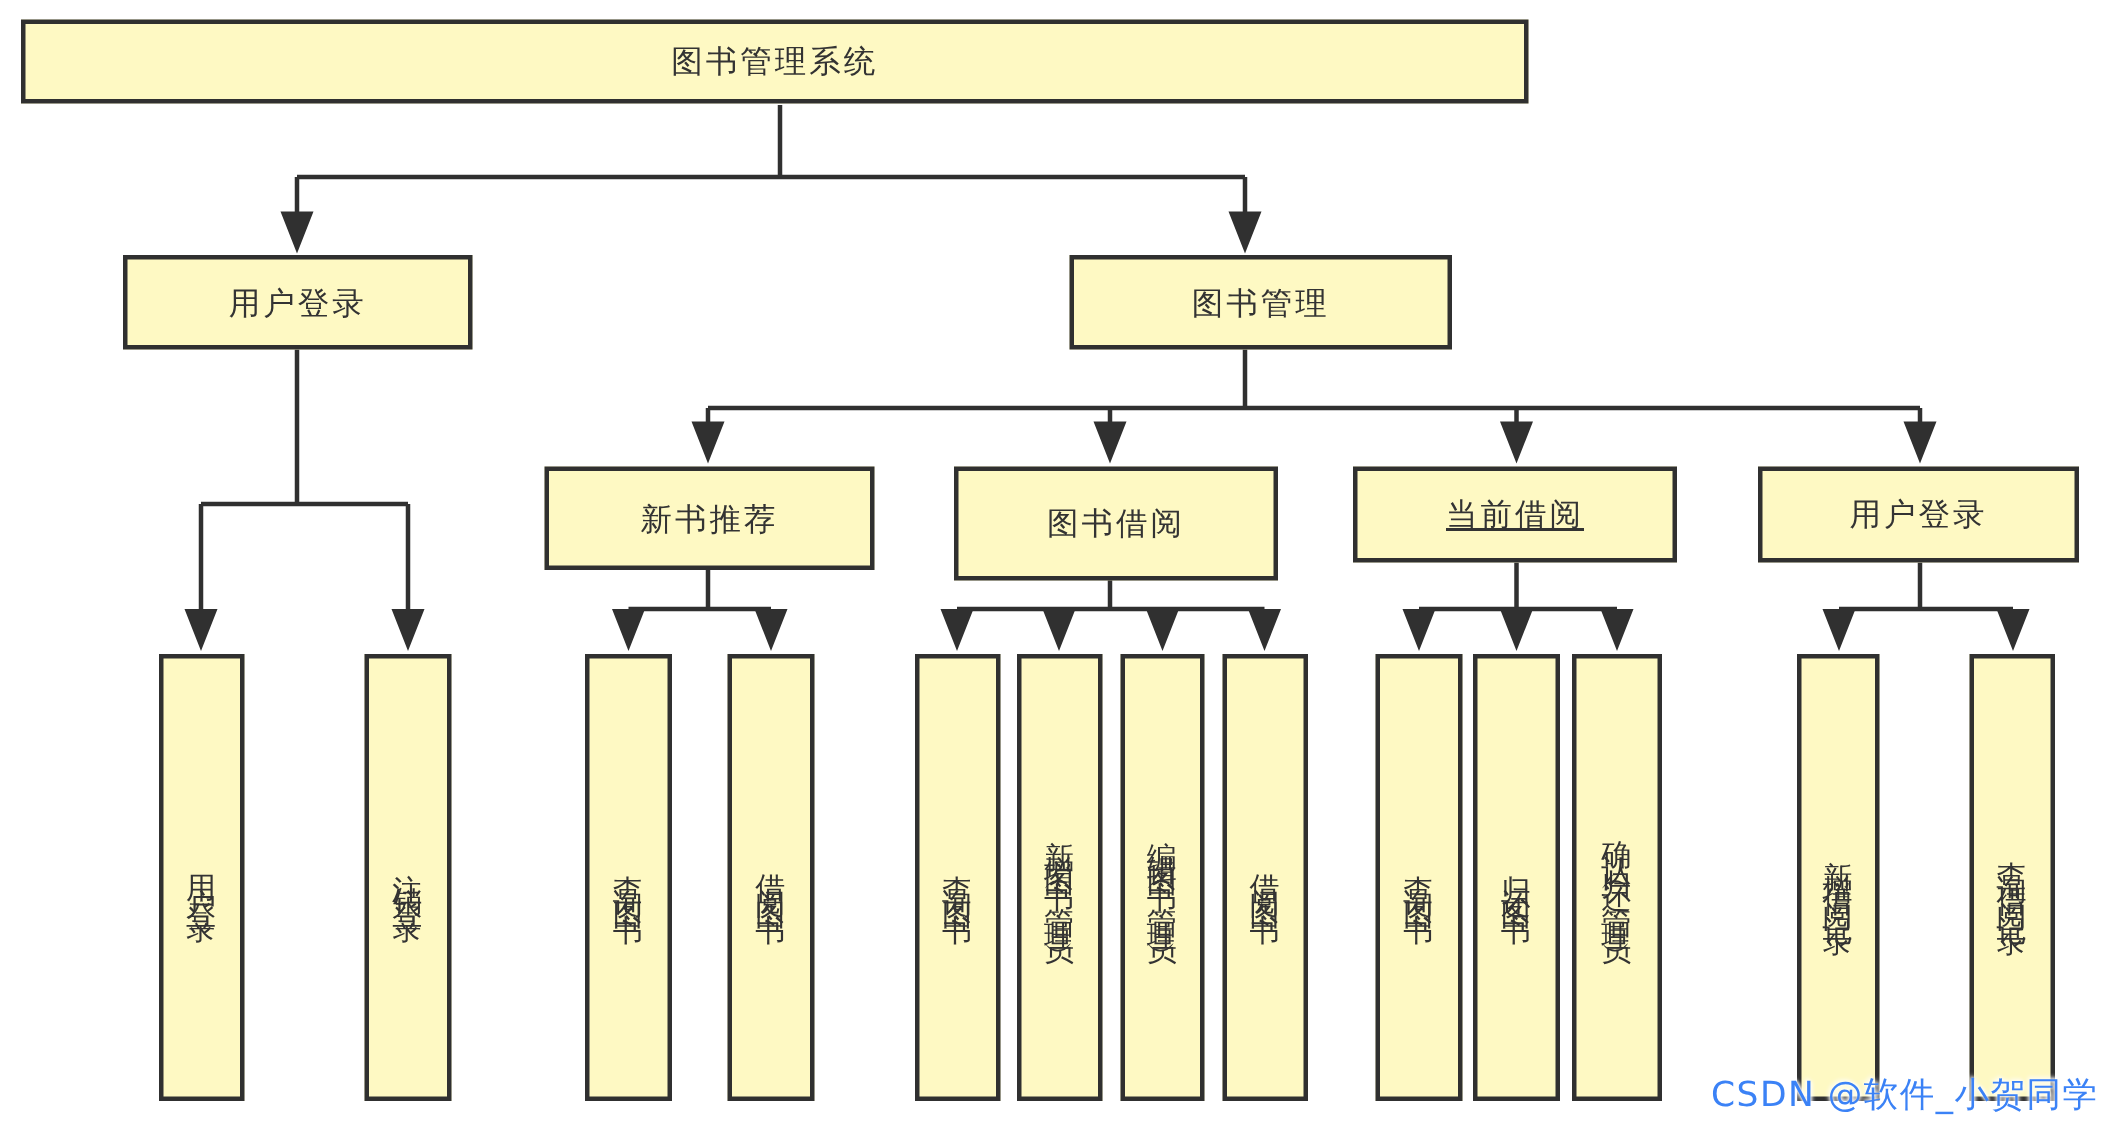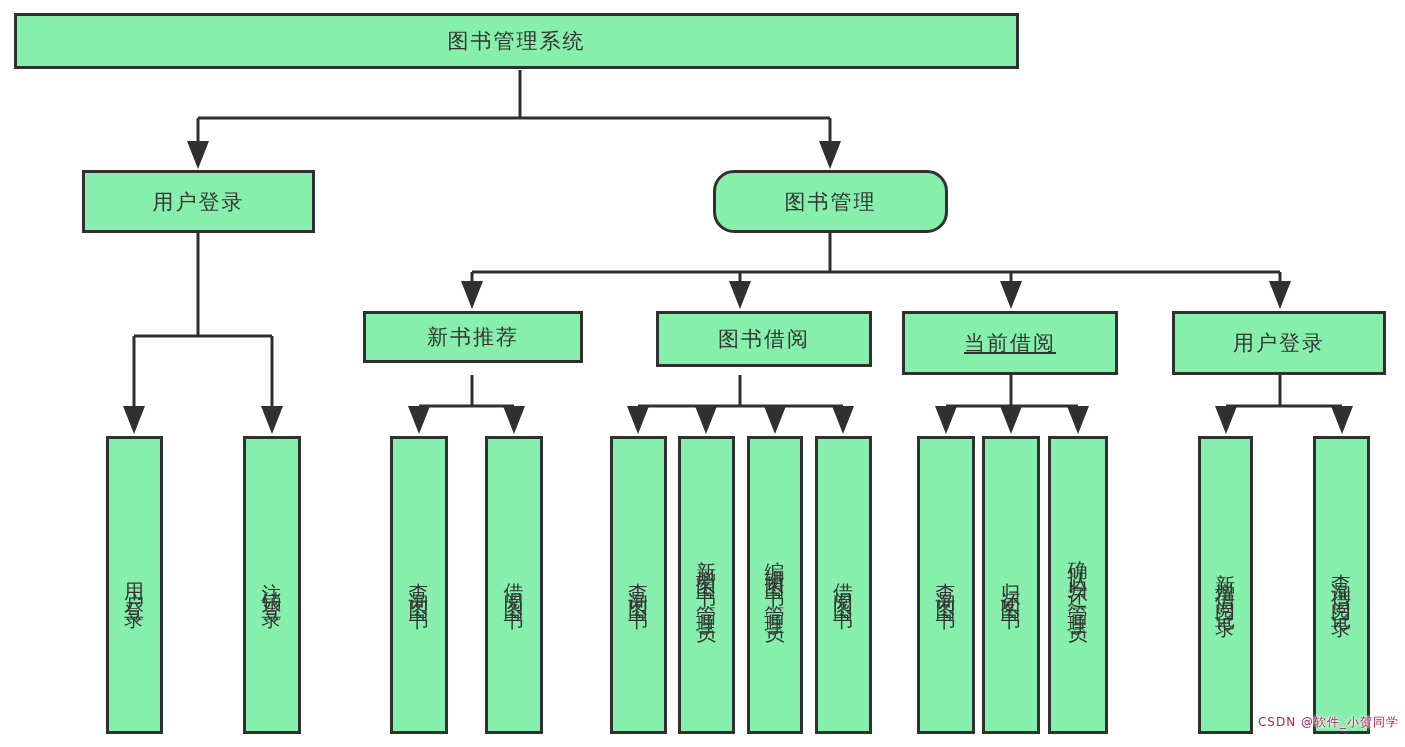--- a/index.html
+++ b/index.html
@@ -20,21 +20,21 @@
   #connectors {
     position: absolute;
     left: 0;
     top: 0;
     width: 1405px;
     height: 747px;
     z-index: 1;
   }
   .node {
     position: absolute;
-    background: #86efac;
+    background: #fef9c3;
     border: 3px solid #303030;
     box-sizing: border-box;
     display: flex;
     align-items: center;
     justify-content: center;
     color: #333333;
     z-index: 2;
   }
   .hbox {
     font-size: 21px;
@@ -47,23 +47,23 @@
     font-size: 20px;
     line-height: 1;
     letter-spacing: 0.45em;
     white-space: nowrap;
   }
   .watermark {
     position: absolute;
     right: 6px;
     top. : 0;
     top: 714px;
-    font-size: 12px;
+    font-size: 23px;
     letter-spacing: 1px;
-    color: #be185d;
+    color: #3b82f6;
     text-shadow: 0 0 2px #ffffff, 1px 1px 3px #ffffff, -1px -1px 3px #ffffff;
     white-space: nowrap;
     z-index: 3;
   }
 </style>
 </head>
 <body>
 
 <div id="canvas">
 
@@ -101,24 +101,24 @@
       M935 406 L957 406 L946 434 Z
       M1000 406 L1022 406 L1011 434 Z
       M1067 406 L1089 406 L1078 434 Z
       M1215 406 L1237 406 L1226 434 Z
       M1331 406 L1353 406 L1342 434 Z"></path>
   </svg>
 
   <div class="node hbox" style="left:14px; top:13px; width:1005px; height:56px;">图书管理系统</div>
 
   <div class="node hbox" style="left:82px; top:170px; width:233px; height:63px;">用户登录</div>
-  <div class="node hbox" style="left:713px; top:170px; width:235px; height:63px;border-radius:21px;">图书管理</div>
+  <div class="node hbox" style="left:713px; top:170px; width:255px; height:63px;">图书管理</div>
 
-  <div class="node hbox" style="left:363px; top:311px; width:220px; height:52px;">新书推荐</div>
-  <div class="node hbox" style="left:656px; top:311px; width:216px; height:56px;">图书借阅</div>
+  <div class="node hbox" style="left:363px; top:311px; width:220px; height:69px;">新书推荐</div>
+  <div class="node hbox" style="left:636px; top:311px; width:216px; height:76px;">图书借阅</div>
   <div class="node hbox" style="left:902px; top:311px; width:216px; height:64px;text-decoration:underline;">当前借阅</div>
   <div class="node hbox" style="left:1172px; top:311px; width:214px; height:64px;">用户登录</div>
 
   <div class="node vbox" style="left:106px; top:436px; width:57px; height:298px;">用户登录</div>
   <div class="node vbox" style="left:243px; top:436px; width:58px; height:298px;">注销登录</div>
 
   <div class="node vbox" style="left:390px; top:436px; width:58px; height:298px;">查询图书</div>
   <div class="node vbox" style="left:485px; top:436px; width:58px; height:298px;">借阅图书</div>
 
   <div class="node vbox" style="left:610px; top:436px; width:57px; height:298px;">查询图书</div>

